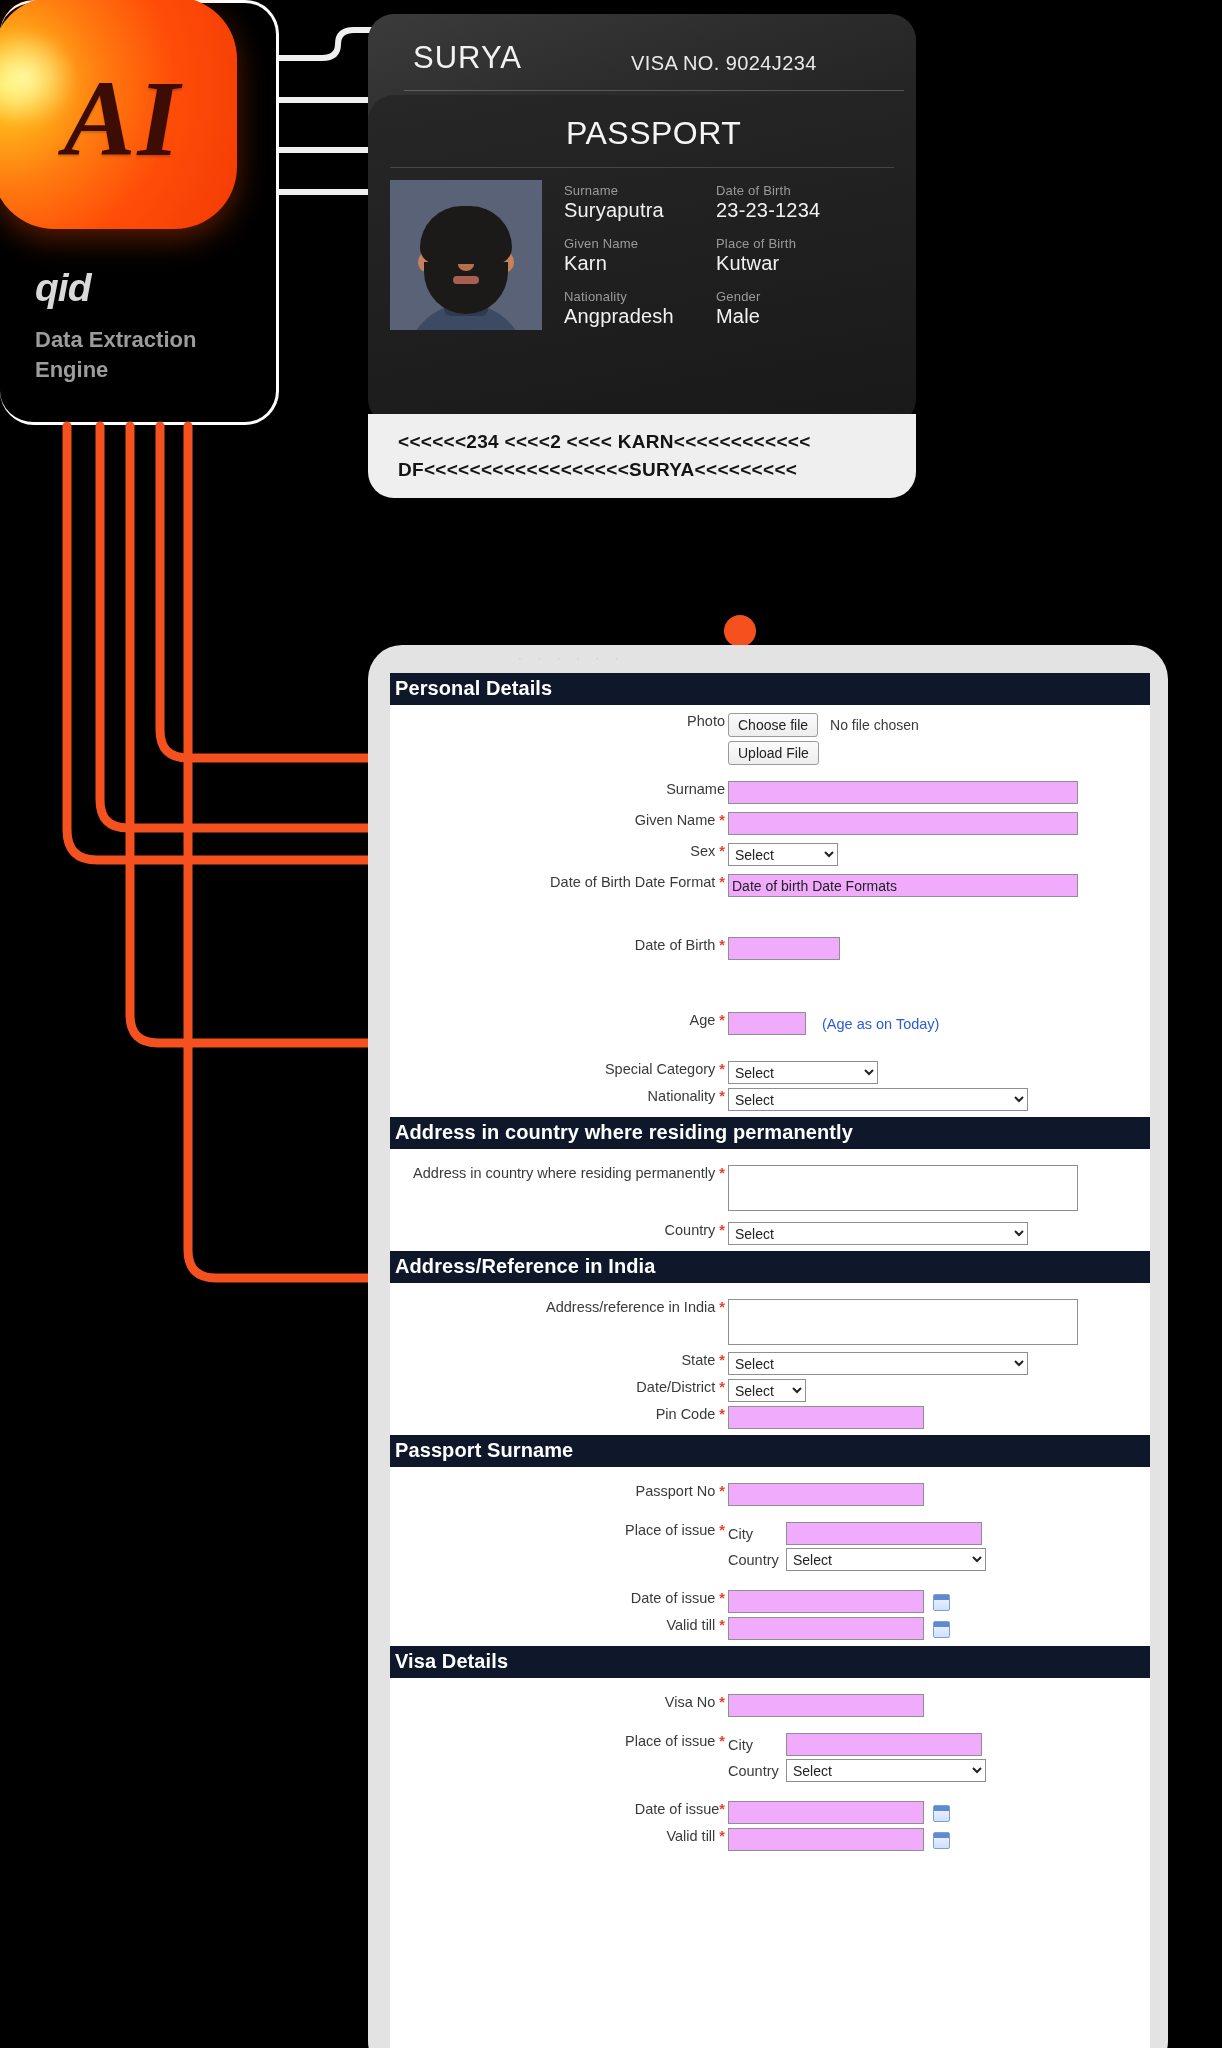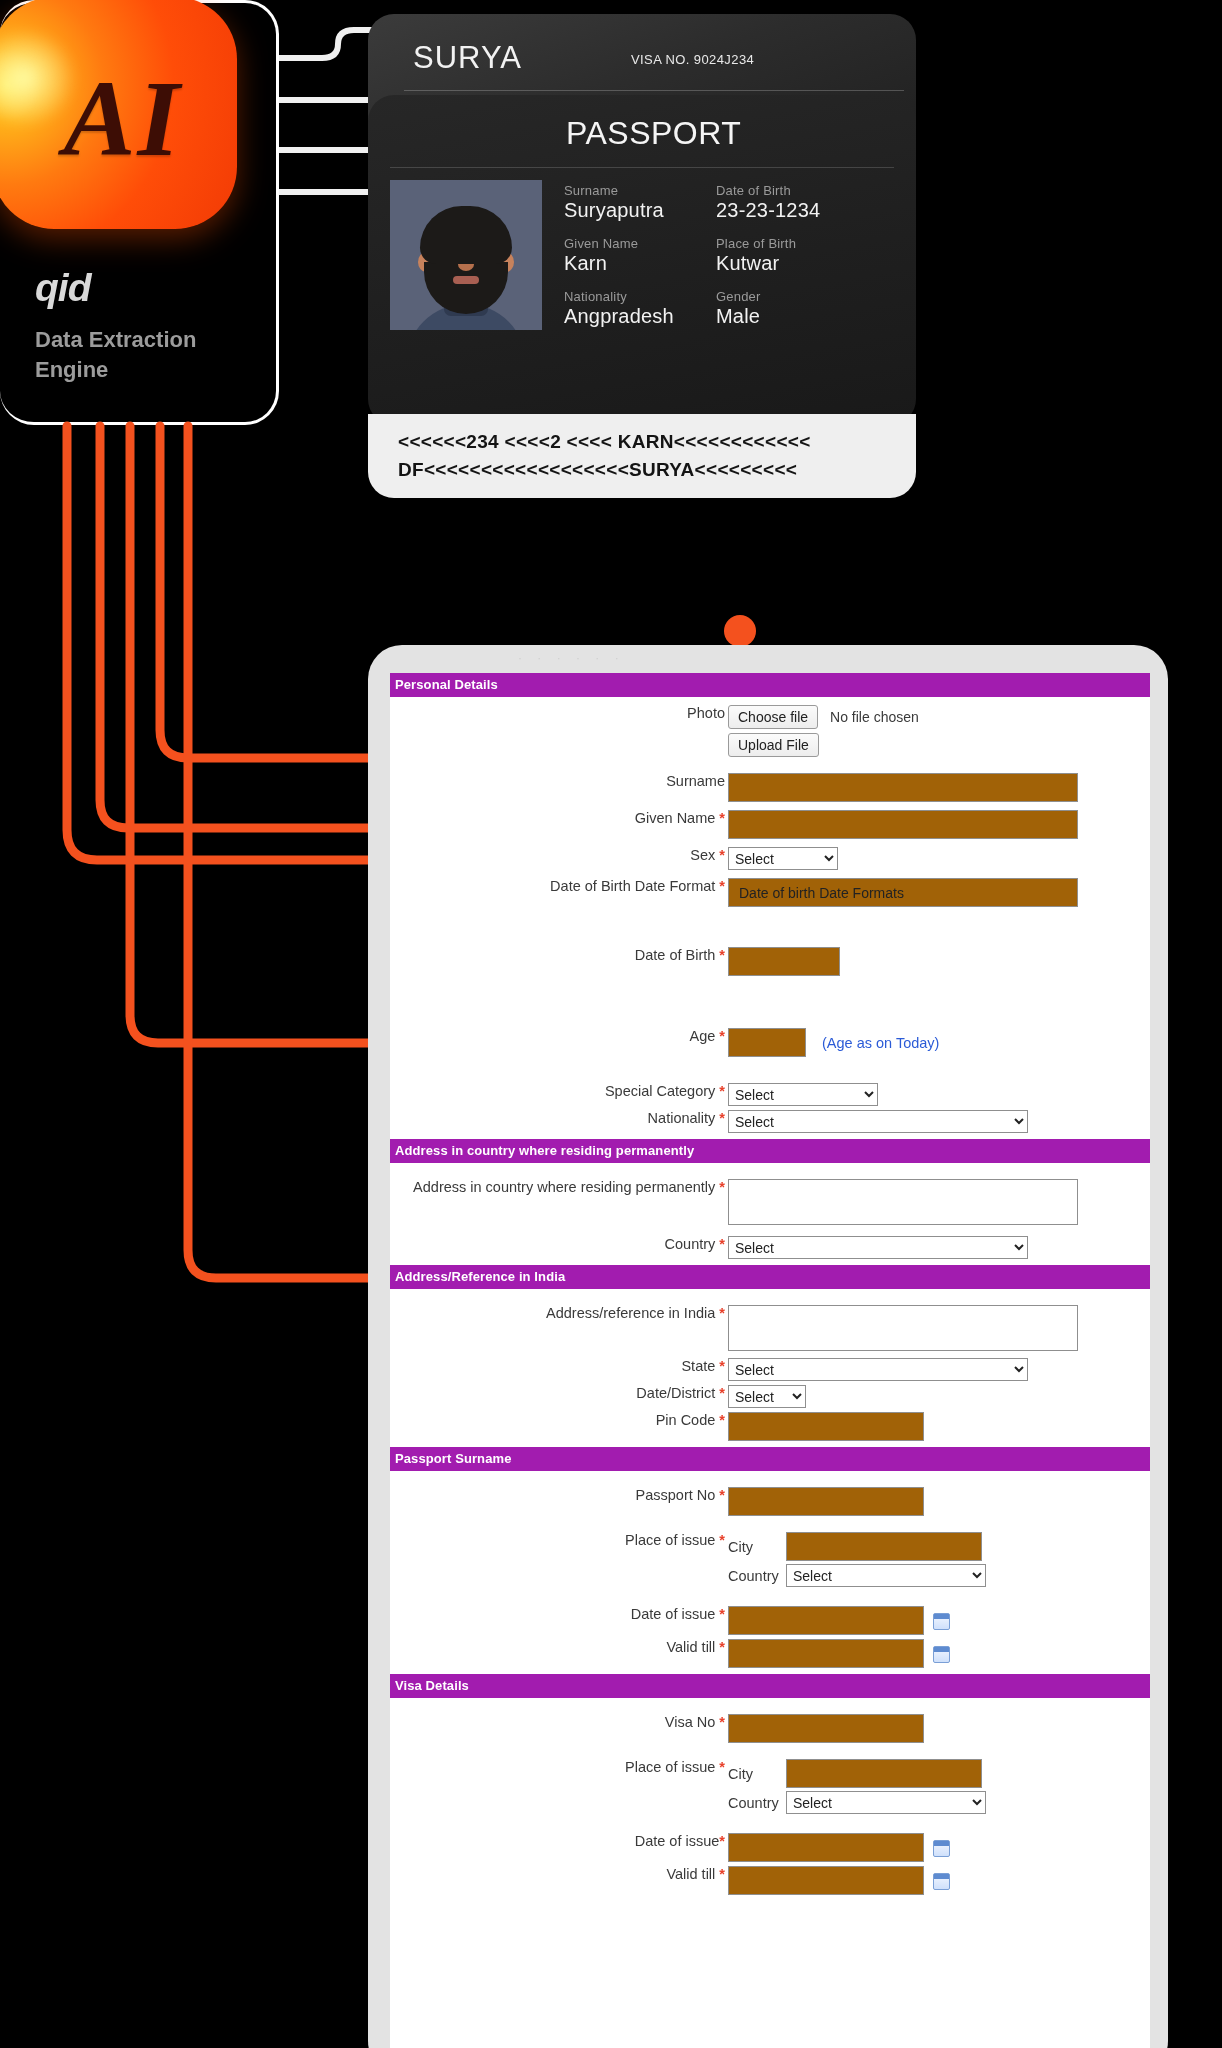--- a/index.html
+++ b/index.html
@@ -57,21 +57,21 @@
     position:absolute; left:368px; top:14px; width:548px; height:160px;
     border-radius:26px;
     background:linear-gradient(160deg,#3b3b3b 0%, #2c2c2c 45%, #1e1e1e 100%);
   }
   .visa-title{
     position:absolute; left:45px; top:26px;
     font-size:31px; color:#f2f2f2; letter-spacing:1px;
   }
   .visa-no{
     position:absolute; left:263px; top:38px;
-    font-size:13px; color:#e9e9e9; letter-spacing:.4px;
+    font-size:20px; color:#e9e9e9; letter-spacing:.4px;
   }
   .visa-rule{
     position:absolute; left:36px; top:76px; width:500px; height:1px;
     background:rgba(255,255,255,.22);
   }
 
   
   .passport-card{
     position:absolute; left:368px; top:95px; width:548px; height:330px;
     border-radius:26px;
@@ -131,33 +131,33 @@
     background:#e3e3e3; border-radius:34px;
   }
   .form-page{
     position:absolute; left:22px; top:28px; width:760px; height:1400px;
     background:#fff;
   }
   .form-dots{
     position:absolute; left:150px; top:6px; font-size:12px; color:#cfcfcf; letter-spacing:6px;
   }
   .bar{
-    background:#a21caf; color:#fff; font-weight:bold; font-size:13px;
+    background:#0f172a; color:#fff; font-weight:bold; font-size:20px;
     padding:4px 0 5px 5px; letter-spacing:.1px;
   }
   .fr{ display:flex; align-items:flex-start; font-size:14.5px; color:#3a3a3a; }
   .fl{
     flex:0 0 338px; text-align:right; padding-right:3px;
     line-height:1.2; white-space:nowrap;
   }
   .req{color:#e8402a; font-weight:bold;}
   .fc{ flex:1 1 auto; }
   input.txt{
     font-family:"Liberation Sans", sans-serif; font-size:14px;
-    border:1px solid #8f8f8f; background:#a16207; height:29px; padding:1px 10px;
+    border:1px solid #8f8f8f; background:#f0abfc; height:23px; padding:1px 3px;
     outline:none; color:#222;
   }
   textarea.ta{
     font-family:"Liberation Sans", sans-serif; font-size:14px;
     border:1px solid #8f8f8f; background:#fff; padding:2px 3px; resize:none; outline:none;
   }
   select.sel{
     font-family:"Liberation Sans", sans-serif; font-size:14px;
     border:1px solid #8f8f8f; background:#fff; height:23px; padding:1px 2px; color:#222;
   }

